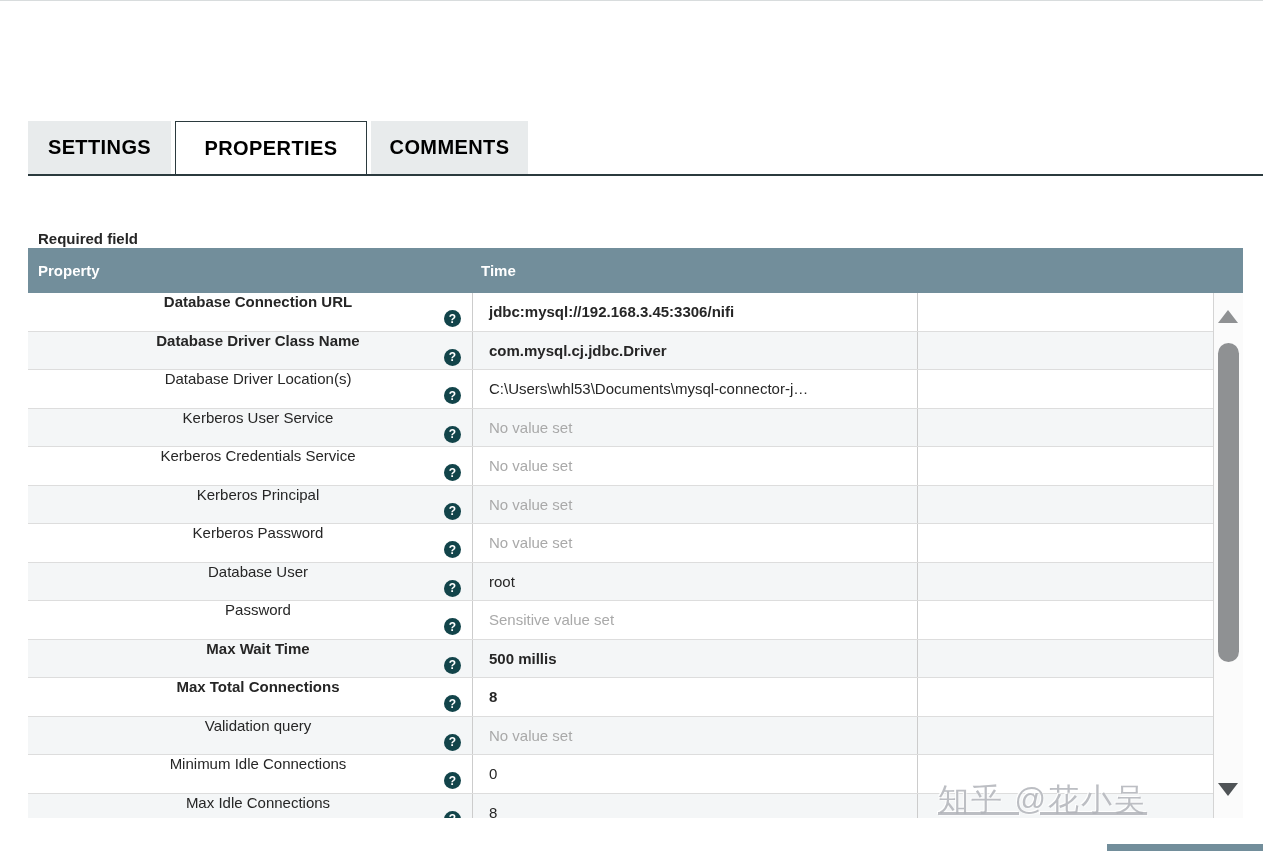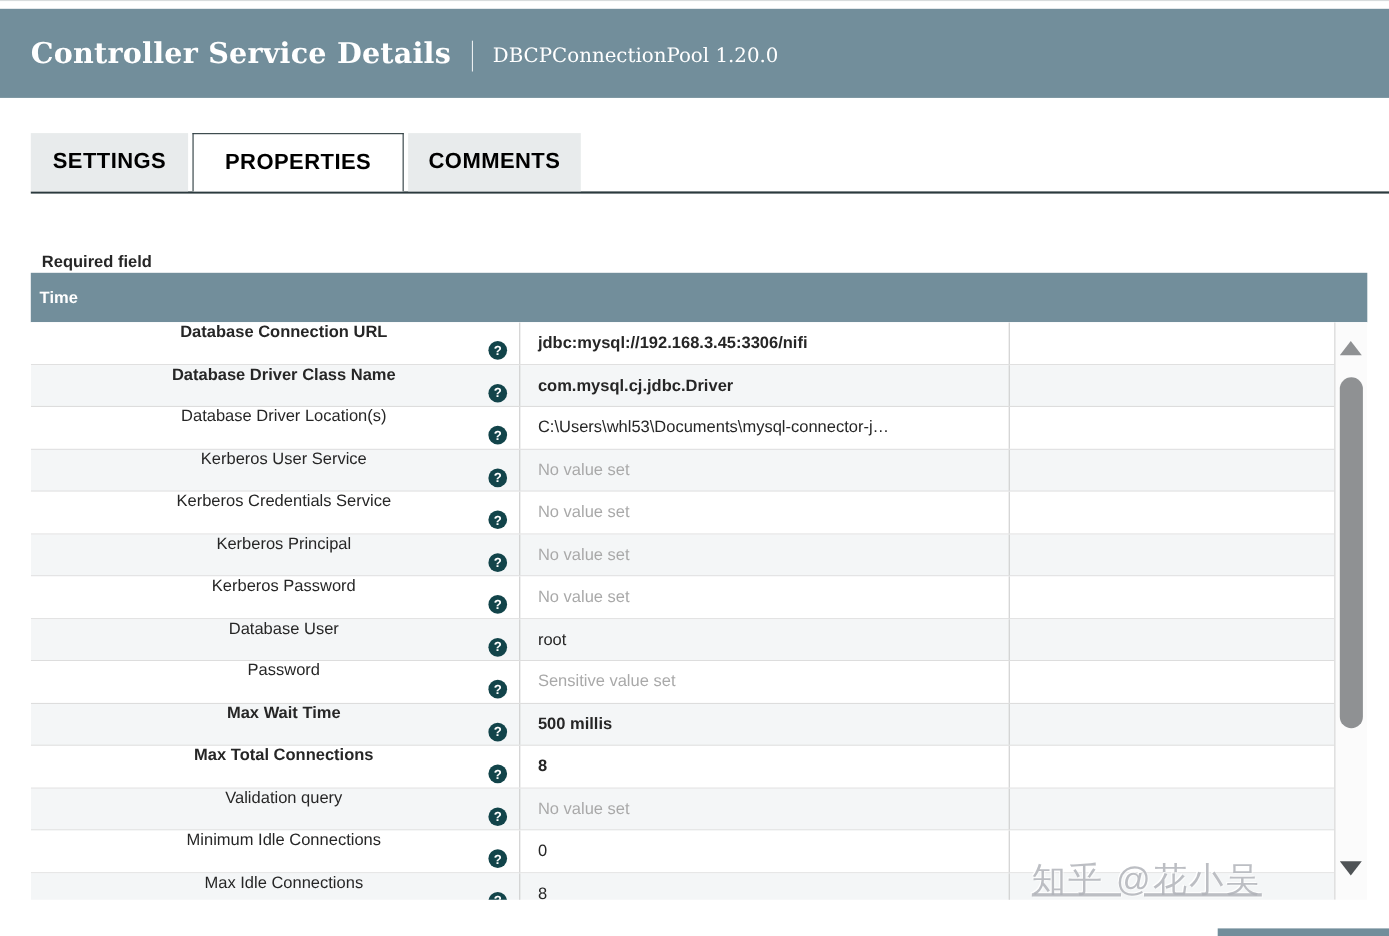--- a/index.html
+++ b/index.html
@@ -159,36 +159,32 @@
     background: #728E9B;
     cursor: pointer;
   }
 </style>
 </head>
 <body>
 
 <div class="page">
   <div class="top-hairline"></div>
 
-  <div class="dlg-header">
-    <span class="dlg-title">Controller Service Details</span>
-    <span class="dlg-divider"></span>
-    <span class="dlg-subtitle">DBCPConnectionPool 1.20.0</span>
-  </div>
 
   <div class="tabbar">
     <div class="tab t0">SETTINGS</div>
     <div class="tab t1 active">PROPERTIES</div>
     <div class="tab t2">COMMENTS</div>
   </div>
 
   <div class="required-note">Required field</div>
 
   <div class="ptable">
     <div class="ptable-head">
+      <div class="hcell-prop">Property</div>
       <div class="hcell-val">Time</div>
     </div>
     <div class="ptable-body">
       <div class="rows-area">
 
         <div class="prow required">
           <div class="cell-prop">
               <span class="prop-label">Database Connection URL</span>
               <span class="help-icon">?</span>
             </div>

